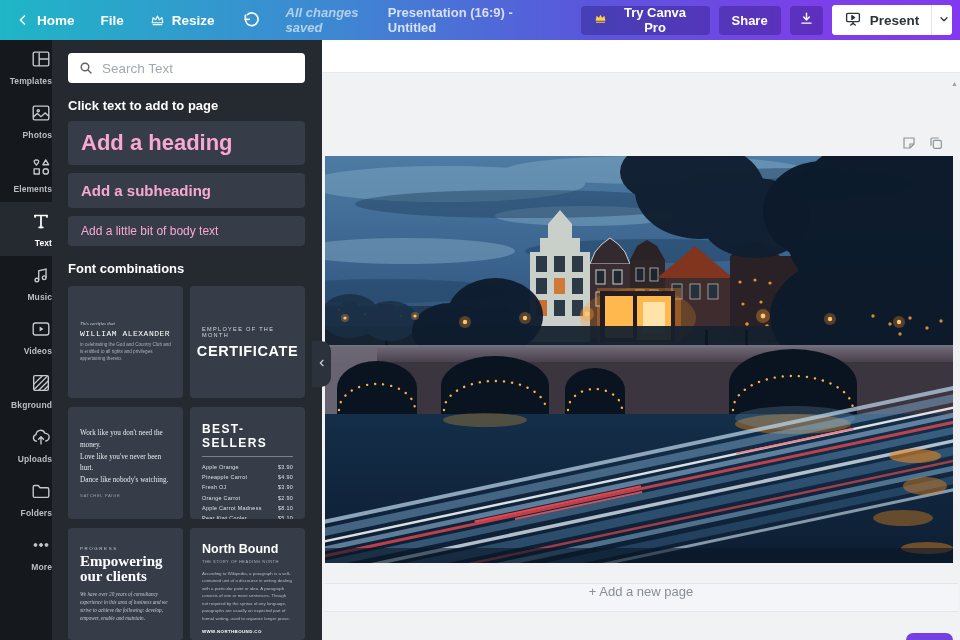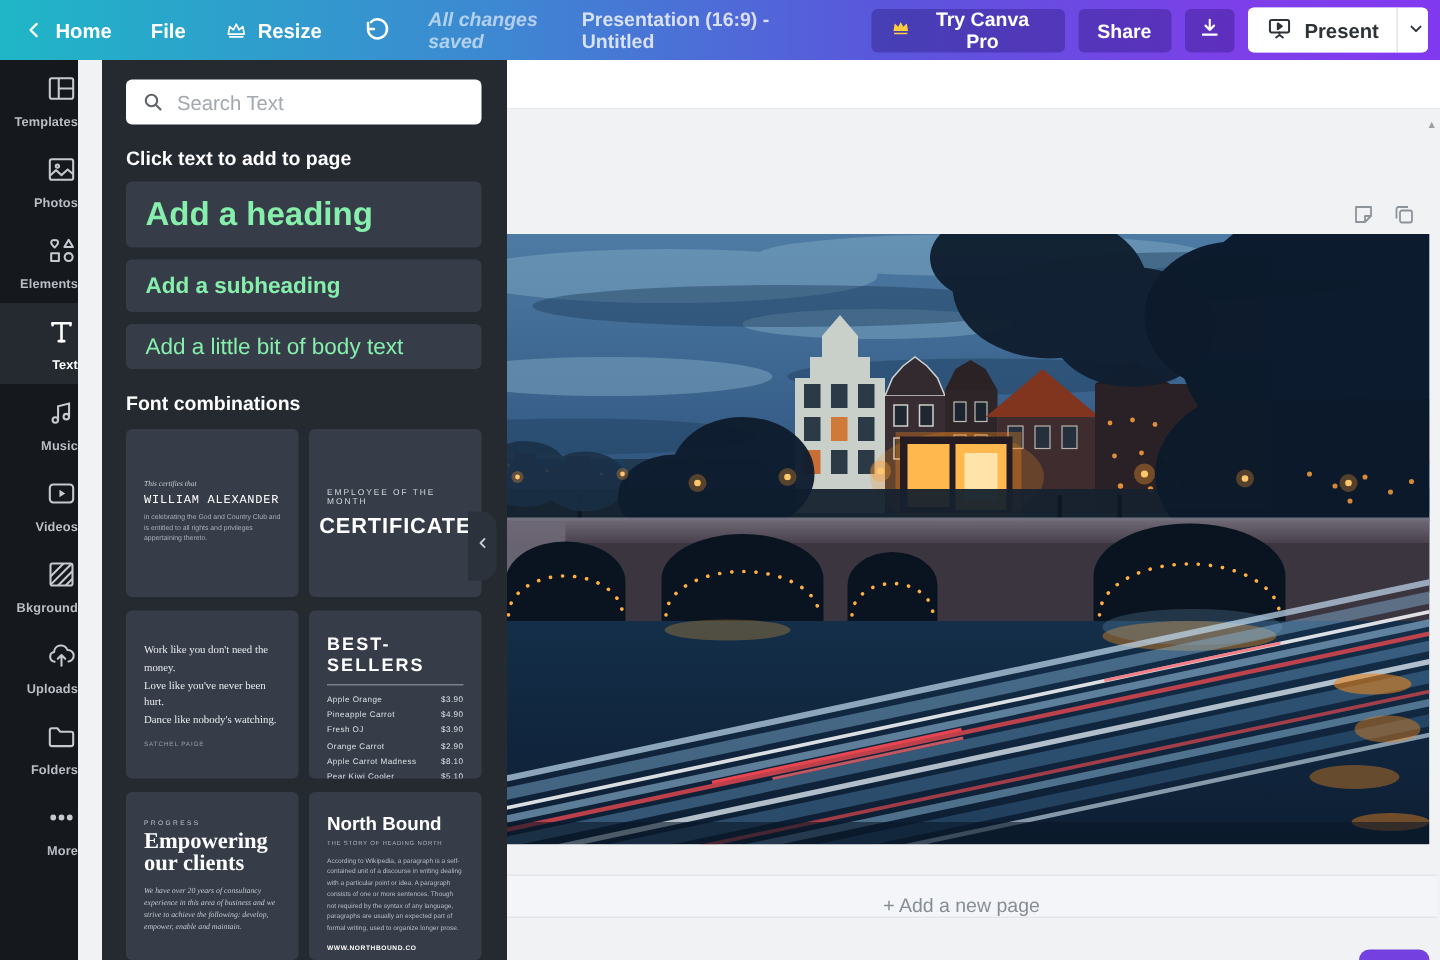--- a/index.html
+++ b/index.html
@@ -29,33 +29,33 @@
   
   .rail{position:absolute;top:40px;left:0;width:52px;height:600px;background:#15181d;z-index:20;}
   .rail-item{width:52px;height:54px;display:flex;flex-direction:column;align-items:flex-end;justify-content:center;
     gap:4px;color:#b9bec5;cursor:pointer;}
   .rail-item svg{stroke:#c6cad0;}
   .rail-item span{font-size:8.5px;font-weight:700;letter-spacing:.1px;}
   .rail-item.active{background:#252a31;color:#fff;}
   .rail-item.active svg{stroke:#fff;}
 
   
-  .panel{position:absolute;top:40px;left:68px;width:270px;height:600px;background:#252a31;z-index:20;
+  .panel{position:absolute;top:40px;left:52px;width:270px;height:600px;background:#252a31;z-index:20;
     padding:13px 17px 0 16px;overflow:hidden;}
   .searchbox{position:relative;width:237px;height:30px;}
   .searchbox input{width:100%;height:100%;border:none;border-radius:4px;background:#fff;
     padding:0 10px 0 34px;font-size:13.5px;color:#333;font-family:"Liberation Sans",sans-serif;outline:none;}
   .searchbox input::placeholder{color:#a2a8af;}
   .searchbox svg{position:absolute;left:10px;top:7px;}
   .panel-title{color:#fff;font-size:13px;font-weight:700;margin-top:15px;}
-  .style-card{background:#363d48;border-radius:4px;color:#86efac;display:flex;align-items:center;
+  .style-card{background:#363d48;border-radius:4px;color:#f9a8d4;display:flex;align-items:center;
     padding-left:13px;cursor:pointer;margin-top:8px;}
   .style-card.h1{height:44px;font-size:22px;font-weight:800;}
   .style-card.h2{height:35px;font-size:15px;font-weight:700;}
-  .style-card.h3{height:30px;font-size:15px;font-weight:400;}
+  .style-card.h3{height:30px;font-size:12px;font-weight:400;}
   .combo-grid{margin-top:10px;display:grid;grid-template-columns:115px 115px;grid-template-rows:112px 112px 112px;
     gap:9px 7px;}
   .combo-card{background:#363d48;border-radius:4px;color:#fff;cursor:pointer;overflow:hidden;position:relative;}
   .cc-center{display:flex;flex-direction:column;justify-content:center;height:100%;padding:0 12px;}
   .wa-eyebrow{font-family:"Liberation Serif",serif;font-style:italic;font-size:5px;color:#c9cdd3;}
   .wa-title{font-family:"Liberation Mono",monospace;font-size:8px;letter-spacing:.5px;font-weight:400;margin:3px 0 4px;}
   .wa-body{font-size:4.6px;color:#aab0b8;line-height:1.5;}
   .cert-wrap{align-items:center;}
   .cert-eyebrow{font-size:5.6px;letter-spacing:1.3px;color:#d6dade;}
   .cert-title{font-size:14.5px;font-weight:800;letter-spacing:.6px;margin-top:5px;}
@@ -82,21 +82,21 @@
   
   .canvas{position:absolute;top:40px;left:322px;width:638px;height:600px;background:#f0f2f4;z-index:10;}
   .canvas-toolbar{position:absolute;top:0;left:0;width:100%;height:33px;background:#fff;
     border-bottom:1px solid #e7e9ec;}
   .scroll-arrow{position:absolute;top:40px;right:2px;color:#9aa0a6;font-size:7px;}
   .page-actions{position:absolute;top:95px;right:16px;display:flex;gap:11px;color:#8d939a;}
   .page-actions svg{cursor:pointer;}
   .photo{position:absolute;top:116px;left:3px;width:628px;height:407px;overflow:hidden;}
   .photo svg{display:block;}
   .add-page-bar{position:absolute;top:543px;left:2px;width:634px;height:29px;background:#f3f5f8;
-    border-top:1px solid #e2e5e9;border-bottom:1px solid #e2e5e9;display:flex;align-items:flex-end;
+    border-top:1px solid #e2e5e9;border-bottom:1px solid #e2e5e9;display:flex;align-items:flex-start;
     justify-content:center;font-size:13px;color:#878e95;cursor:pointer;}
   .help-peek{position:absolute;bottom:0;right:7px;width:47px;height:7px;background:#7440e0;
     border-radius:9px 9px 0 0;cursor:pointer;}
 </style>
 </head>
 <body>
 
 <div class="topbar">
   <div class="tb-left">
     <div class="tb-item">

